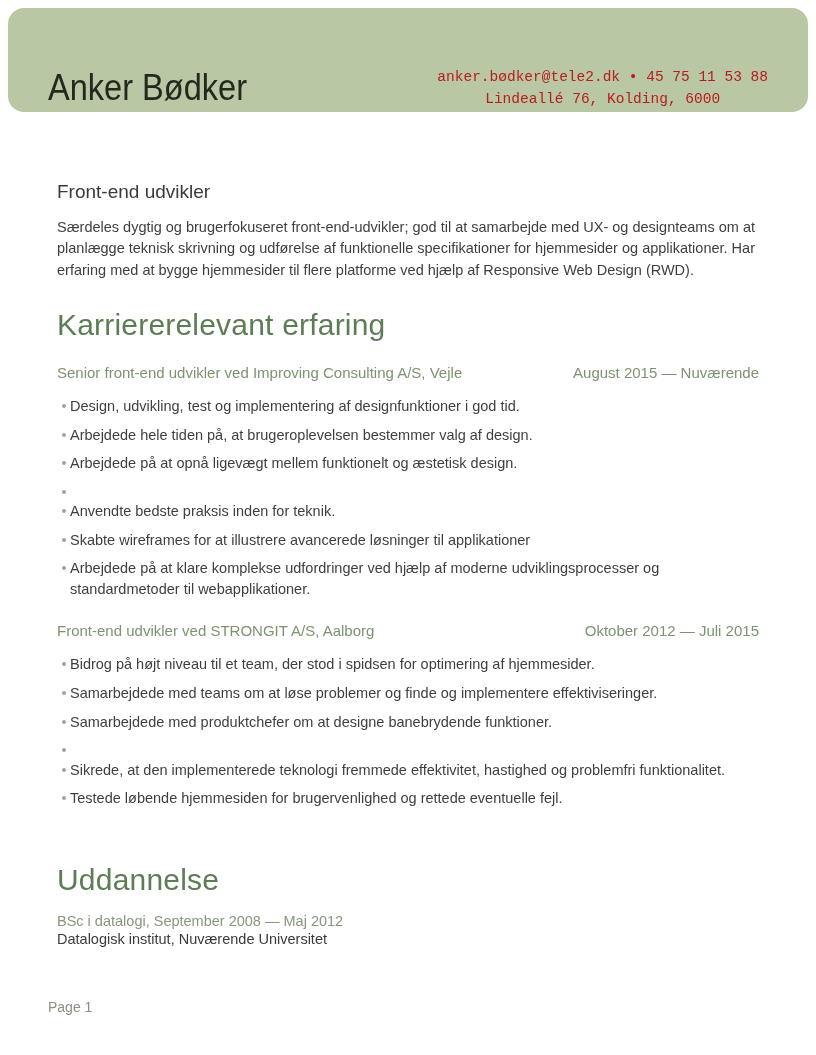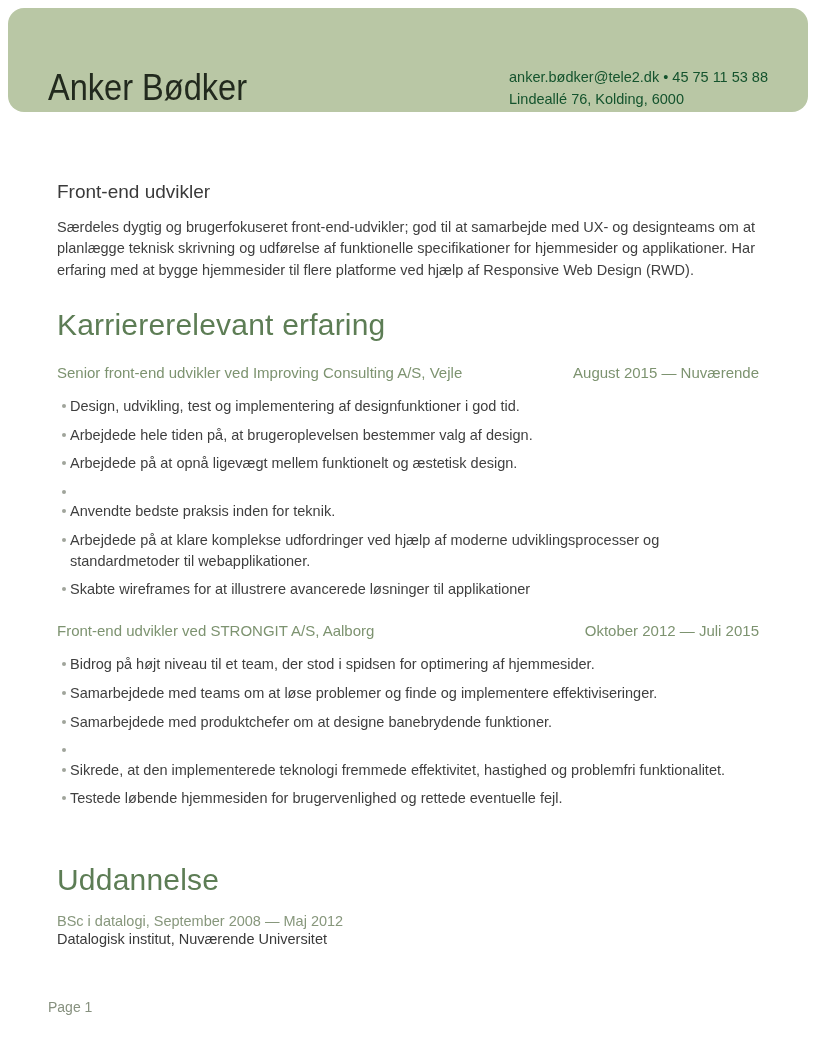--- a/index.html
+++ b/index.html
@@ -33,25 +33,26 @@
     margin: 0;
     font-size: 37px;
     font-weight: 500;
     color: #222a1e;
     letter-spacing: 0px;
     transform: scaleX(0.88);
     transform-origin: left center;
     white-space: nowrap;
   }
   .contact {
-    text-align: left;
+    text-align: center;
     font-size: 14.5px;
     line-height: 1.55;
-    color: #14532d;
+    color: #b91c1c;
     white-space: nowrap;
+    font-family: Liberation Mono, monospace;
   }
   
   main {
     position: absolute;
     top: 144px; left: 0;
     width: 816px;
     box-sizing: border-box;
     padding: 0 57px;
   }
   .summary-title {
@@ -172,26 +173,26 @@
               <span class="dot"></span>
             </li>
 
               <li>
               <span class="dot"></span>
               <span class="btext">Anvendte bedste praksis inden for teknik.</span>
             </li>
 
               <li>
               <span class="dot"></span>
+              <span class="btext">Skabte wireframes for at illustrere avancerede løsninger til applikationer</span>
+            </li>
+
+              <li>
+              <span class="dot"></span>
               <span class="btext">Arbejdede på at klare komplekse udfordringer ved hjælp af moderne udviklingsprocesser og standardmetoder til webapplikationer.</span>
-            </li>
-
-              <li>
-              <span class="dot"></span>
-              <span class="btext">Skabte wireframes for at illustrere avancerede løsninger til applikationer</span>
             </li>
             </ul>
         </section>
 
         <section class="job">
           <div class="job-head">
             <span class="job-title">Front-end udvikler ved STRONGIT A/S, Aalborg</span>
             <span class="job-dates">Oktober 2012 — Juli 2015</span>
           </div>
           <ul class="bullets">

